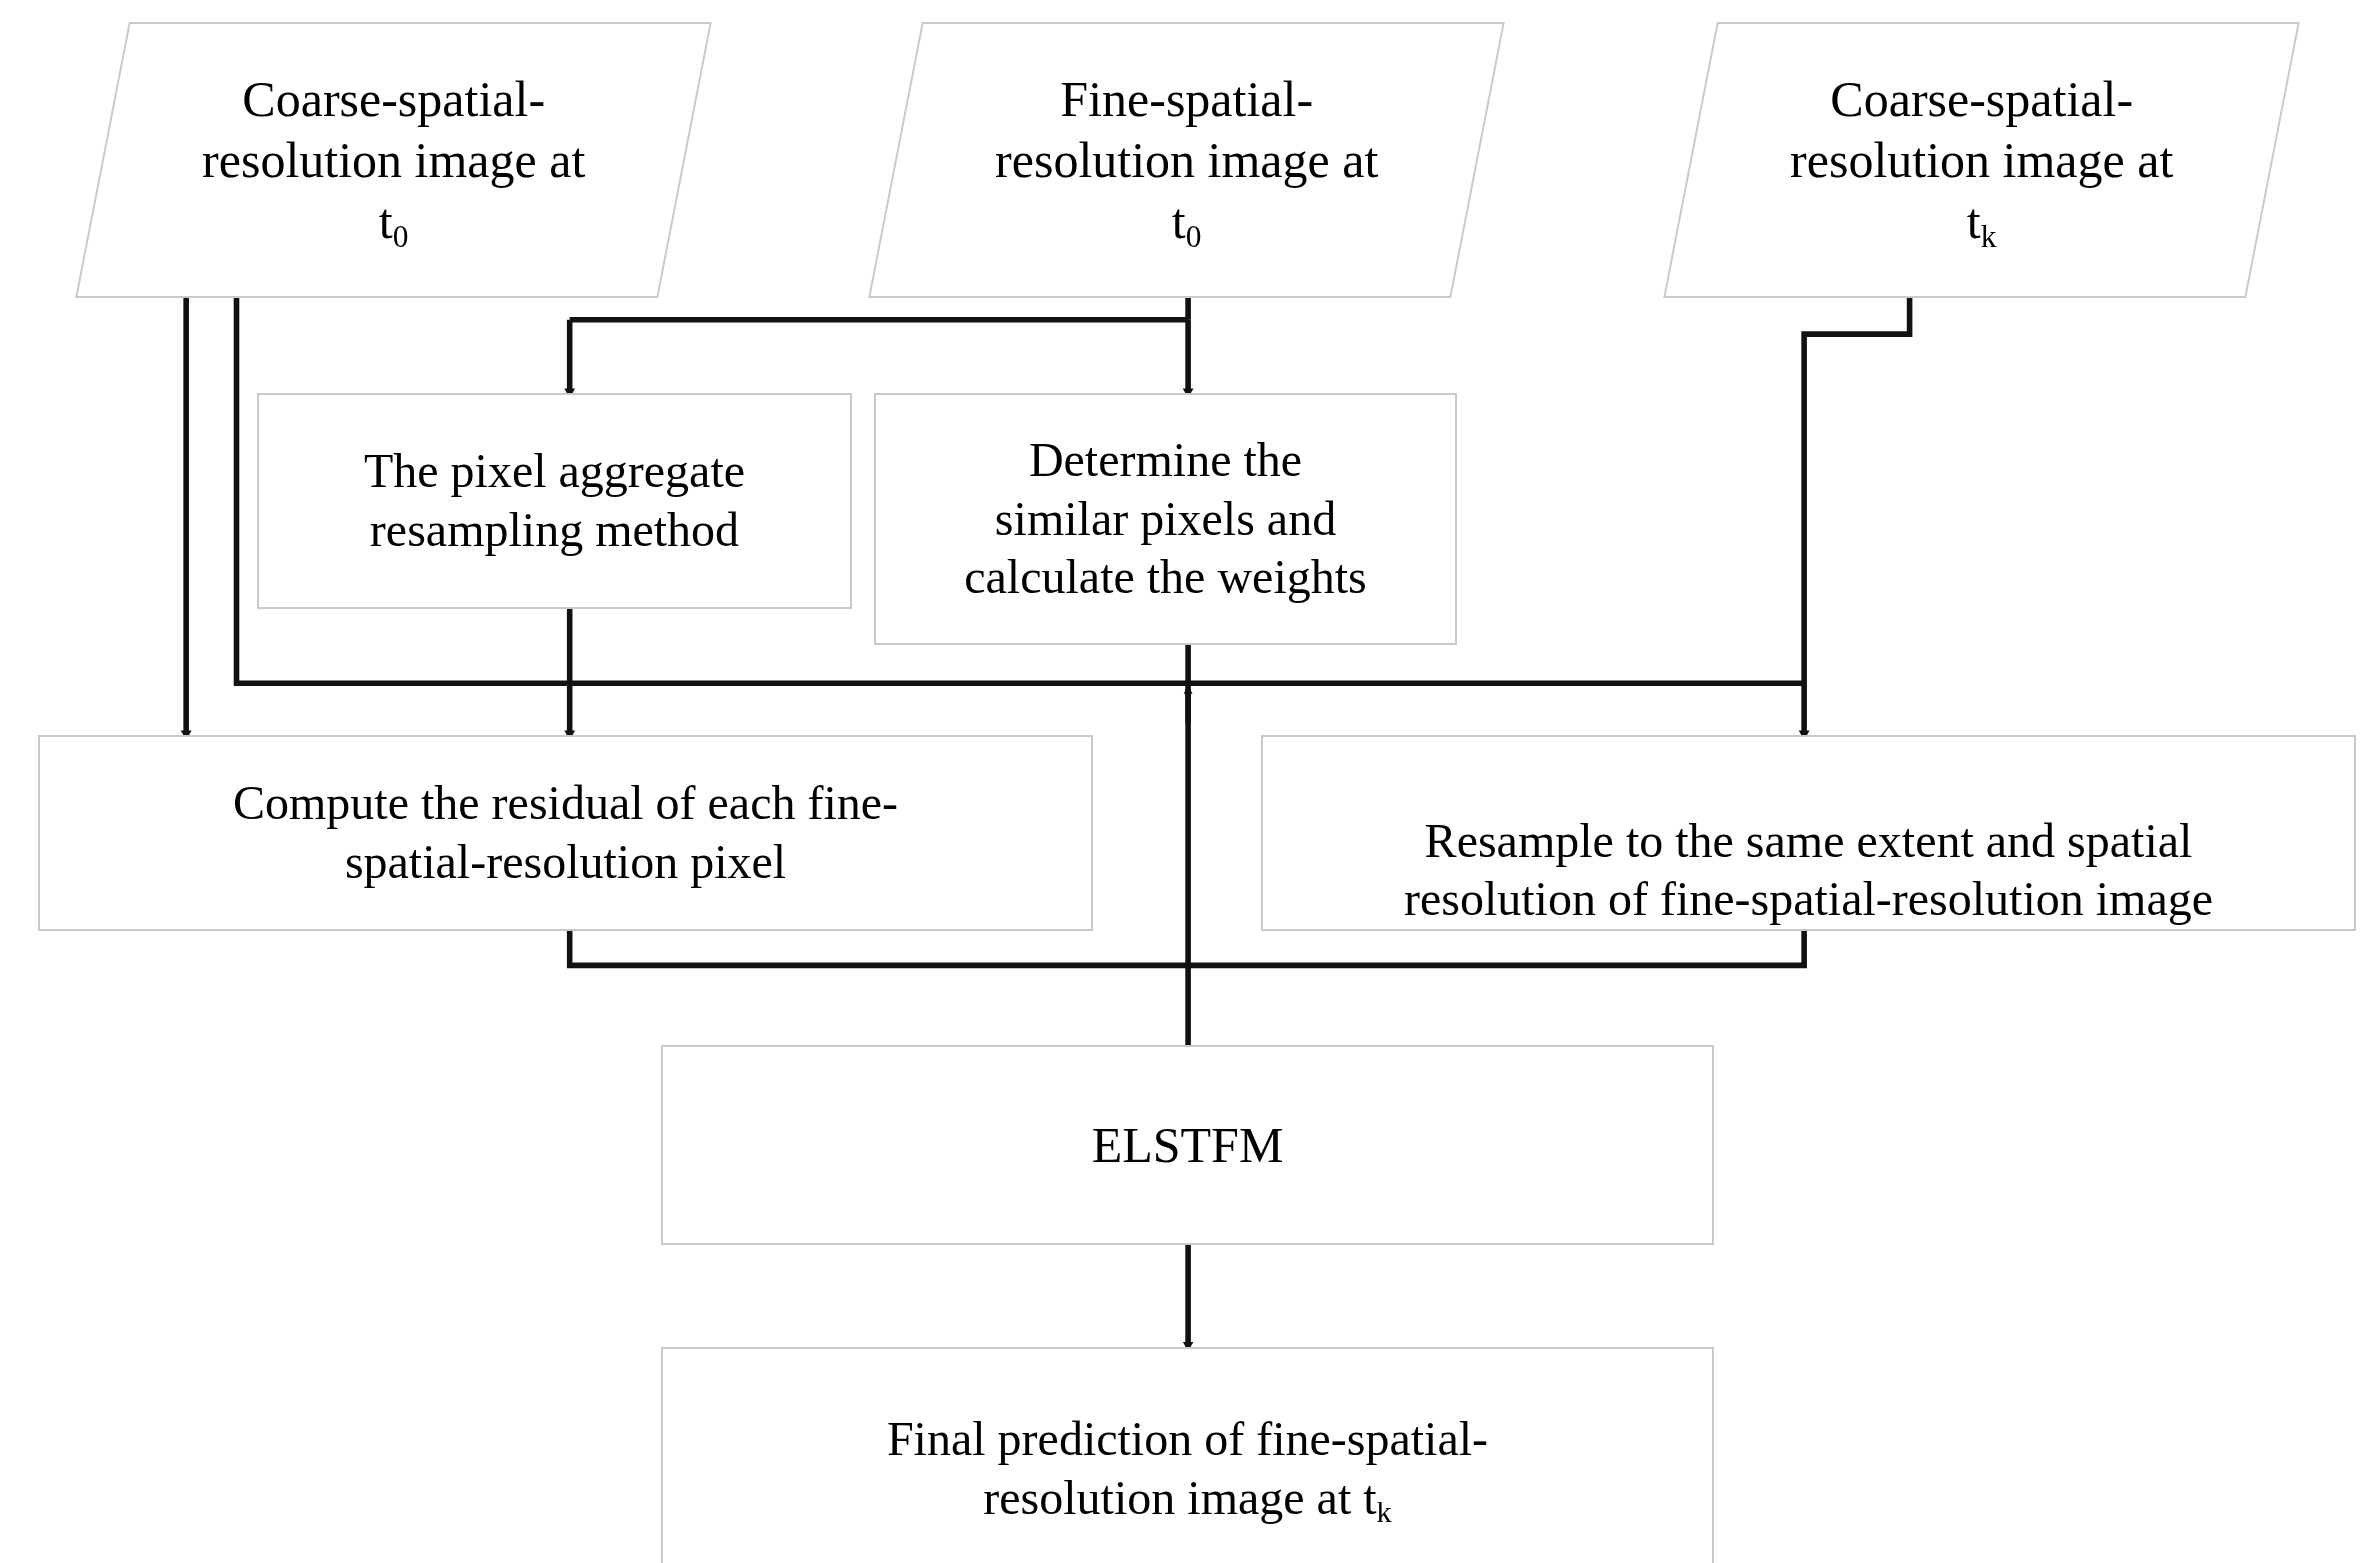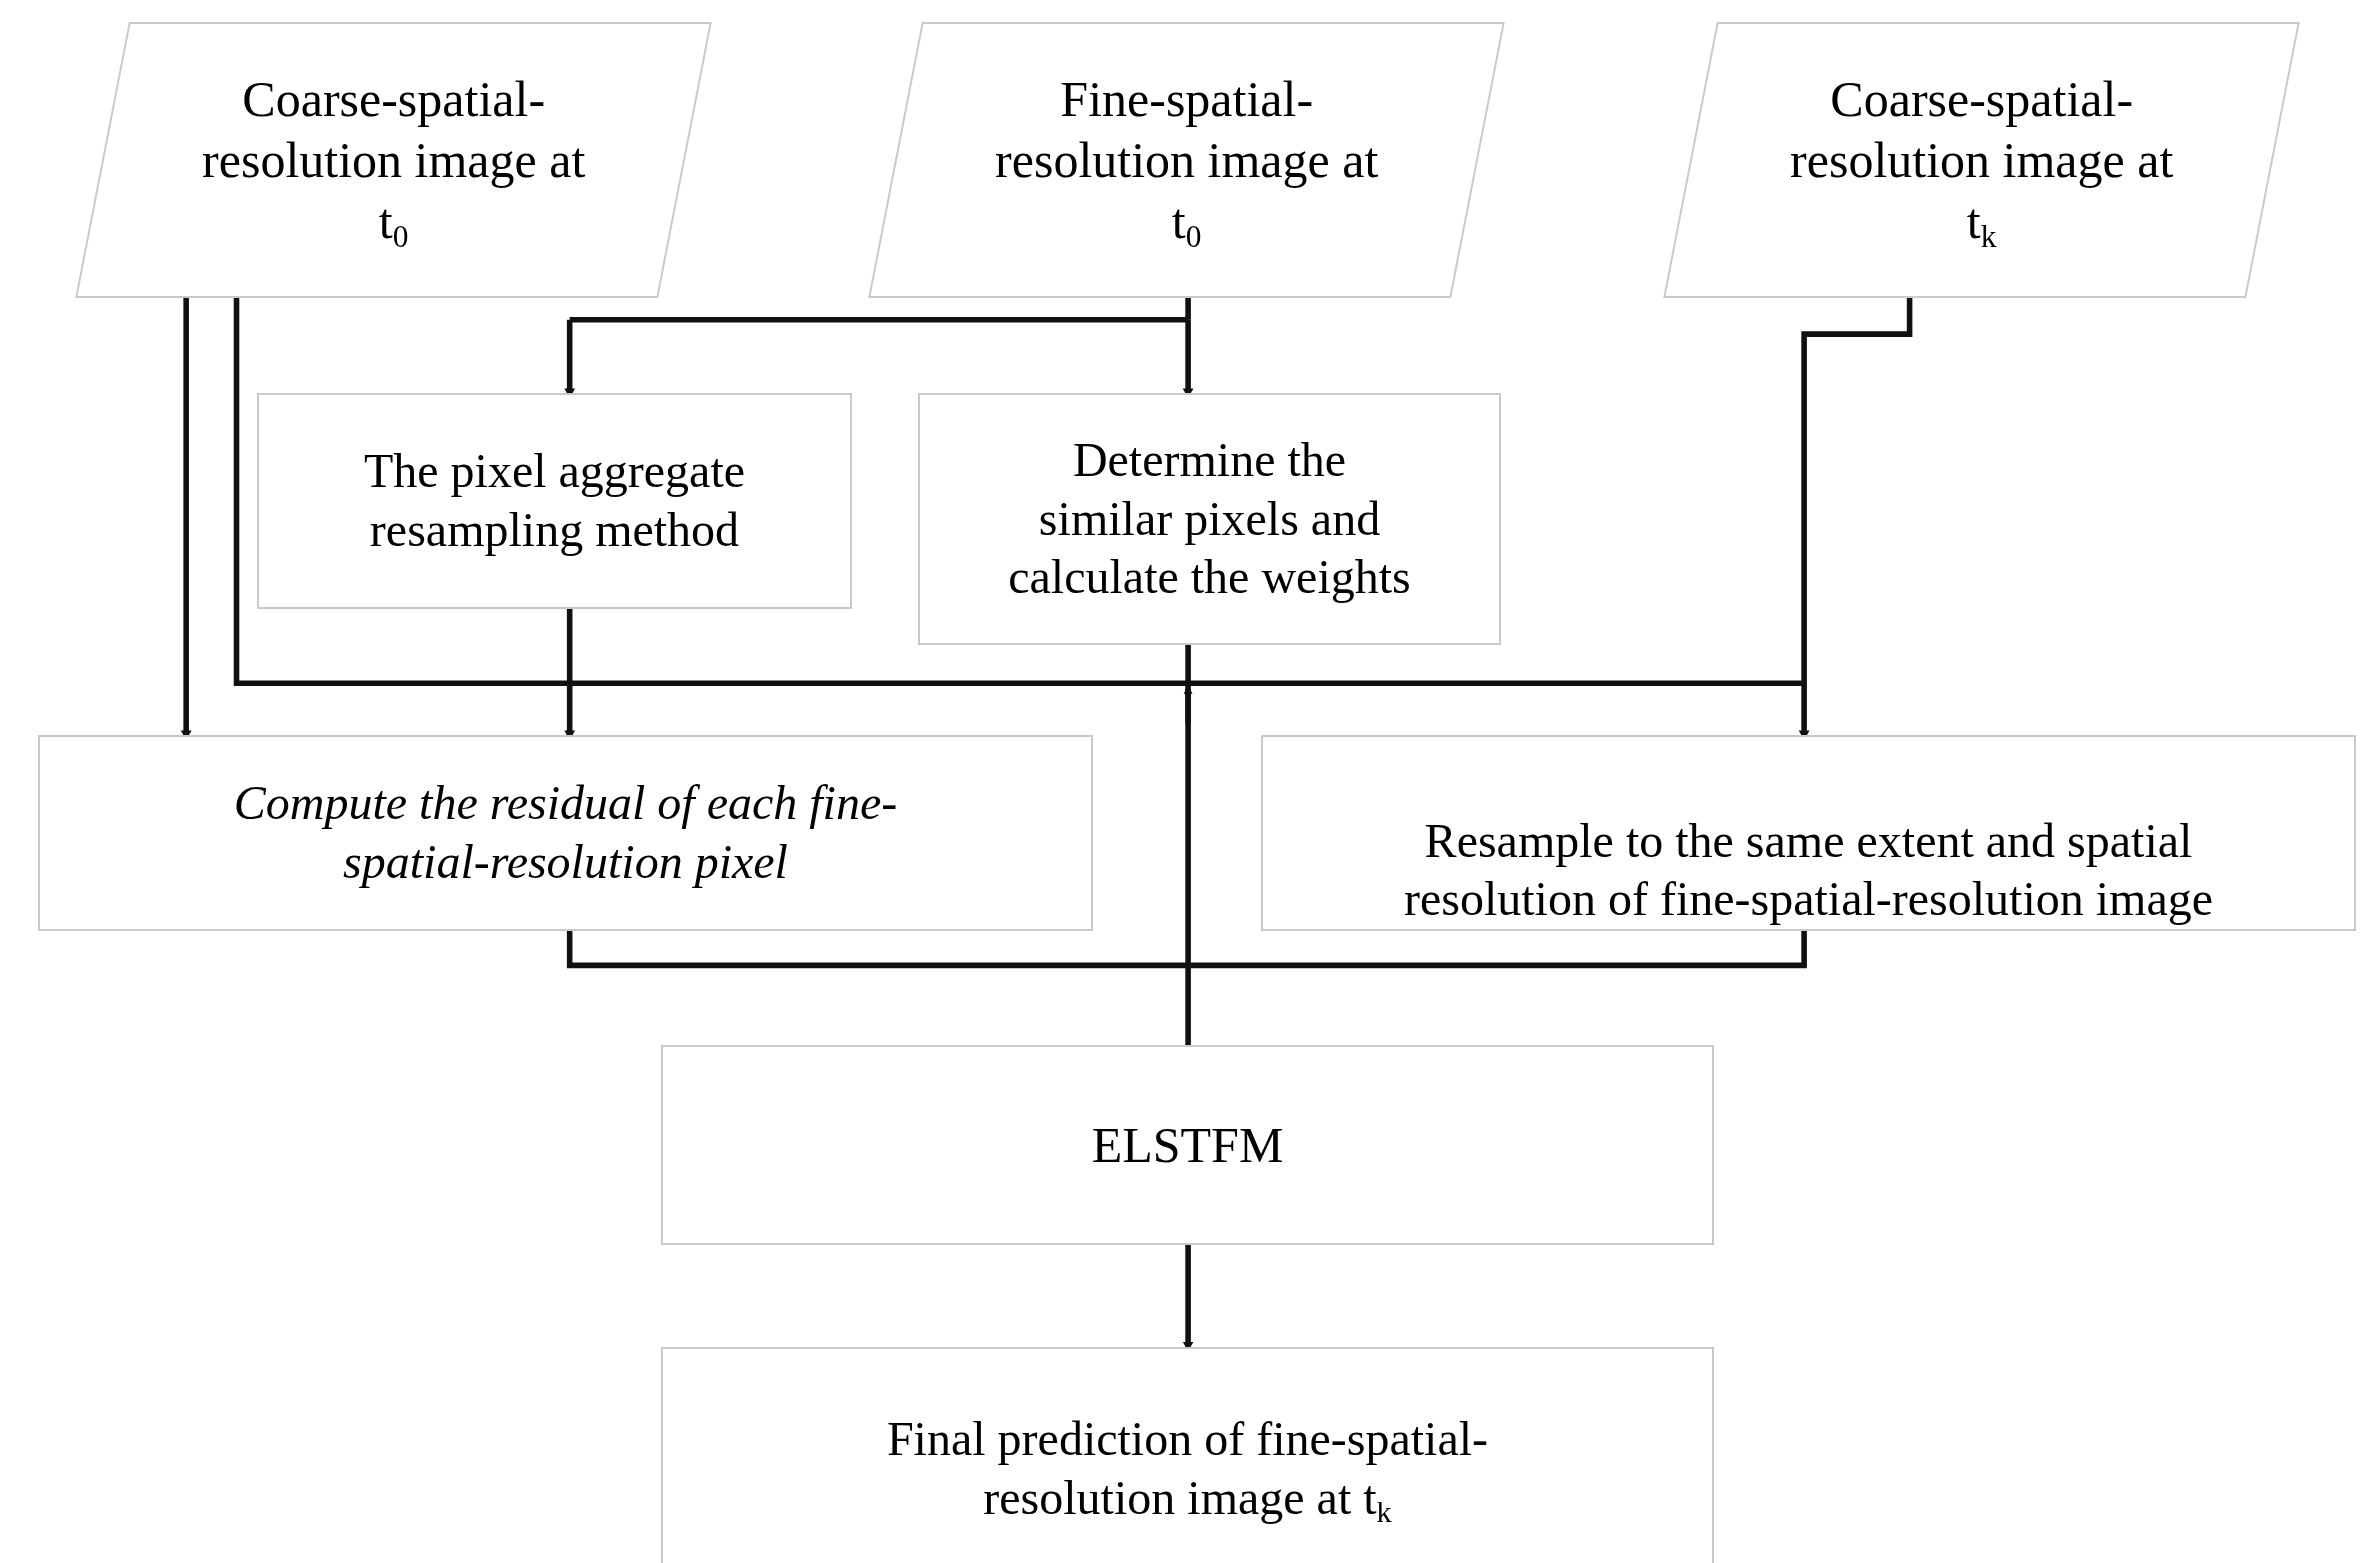--- a/index.html
+++ b/index.html
@@ -109,25 +109,25 @@
   </div>
 
   <div class="node io t-62" style="left: 1690px; top: 22.4px; width: 583px; height: 276px; border-color: rgb(201, 201, 201);">
     <span class="label">Coarse-spatial-<br>resolution image at<br>t<sub>k</sub></span>
   </div>
 
   <div class="node proc t-60" style="left: 257px; top: 393px; width: 595px; height: 216px; border-color: rgb(201, 201, 201);">
     <span class="label">The pixel aggregate<br>resampling method</span>
   </div>
 
-  <div class="node proc t-60" style="left: 918px; top: 393px; width: 583px; height: 252px; border-color: rgb(201, 201, 201);">
+  <div class="node proc t-60" style="left: 874px; top: 393px; width: 583px; height: 252px; border-color: rgb(201, 201, 201);">
     <span class="label">Determine the<br>similar pixels and<br>calculate the weights</span>
   </div>
 
-  <div class="node proc t-60" style="left: 38px; top: 735px; width: 1055px; height: 196px; border-color: rgb(201, 201, 201); font-style: italic;">
+  <div class="node proc t-60" style="left: 38px; top: 735px; width: 1055px; height: 196px; border-color: rgb(201, 201, 201);">
     <span class="label">Compute the residual of each fine-<br>spatial-resolution pixel</span>
   </div>
 
   <div class="node proc t-60" style="left: 1261px; top: 735px; width: 1095px; height: 196px; border-color: rgb(201, 201, 201); align-items: flex-end;">
     <span class="label">Resample to the same extent and spatial<br>resolution of fine-spatial-resolution image</span>
   </div>
 
   <div class="node proc t-62" style="left: 661px; top: 1045px; width: 1053px; height: 200px; border-color: rgb(201, 201, 201);">
     <span class="label">ELSTFM</span>
   </div>

